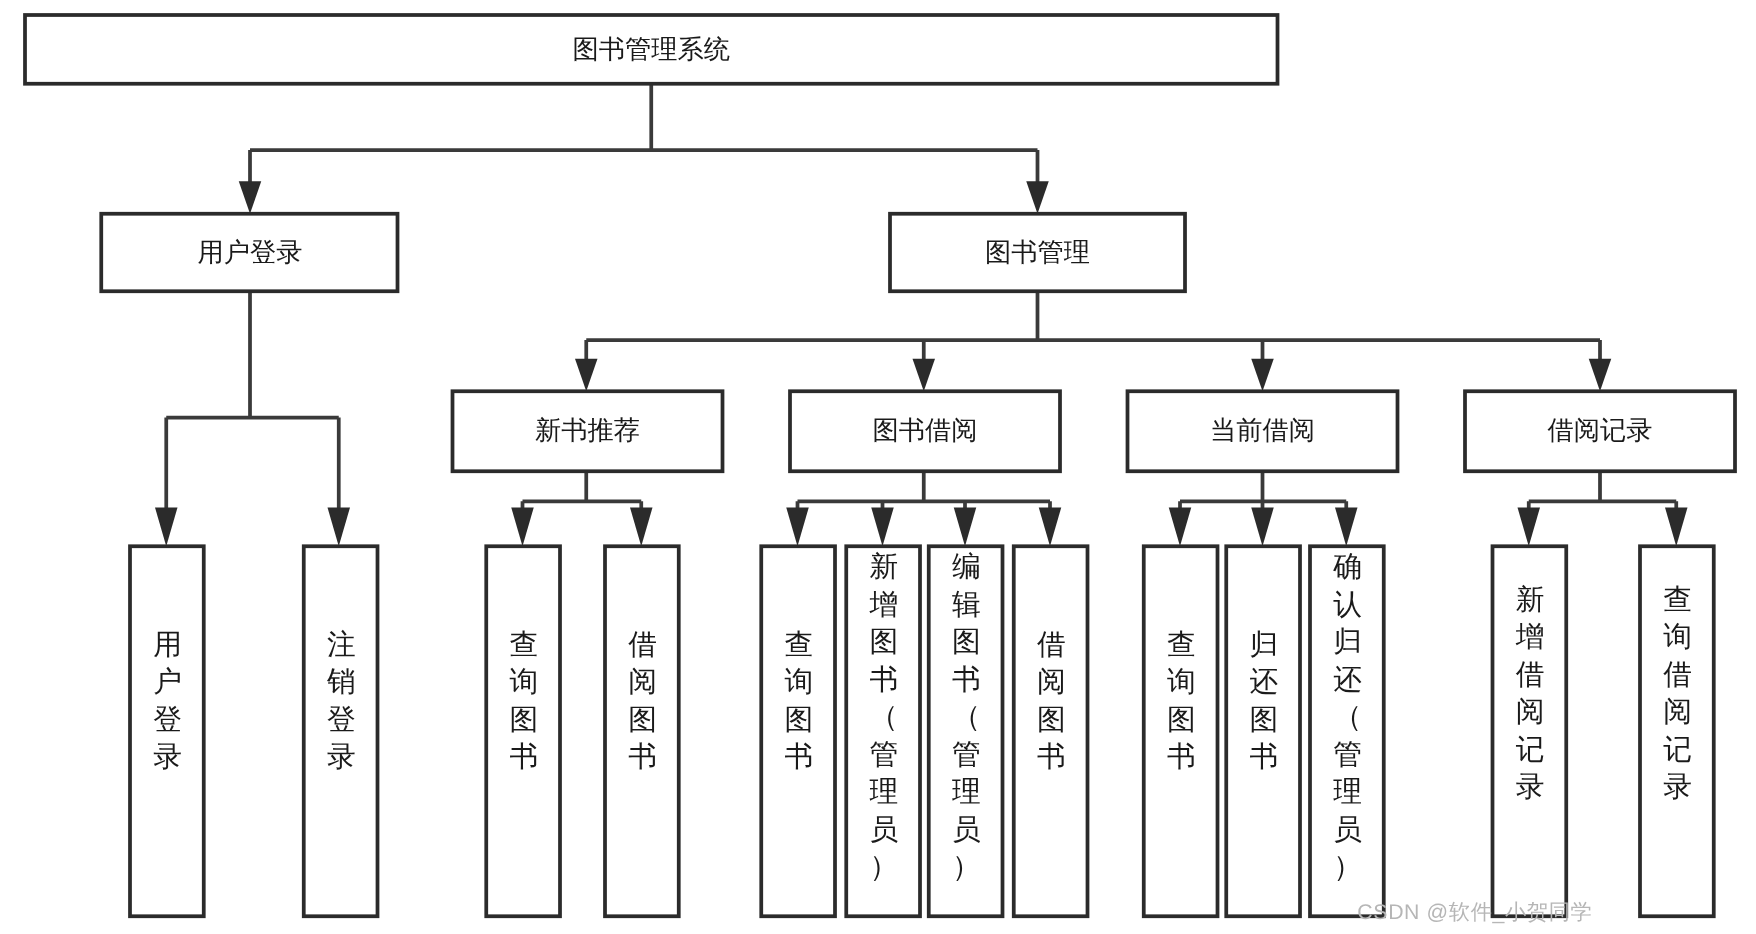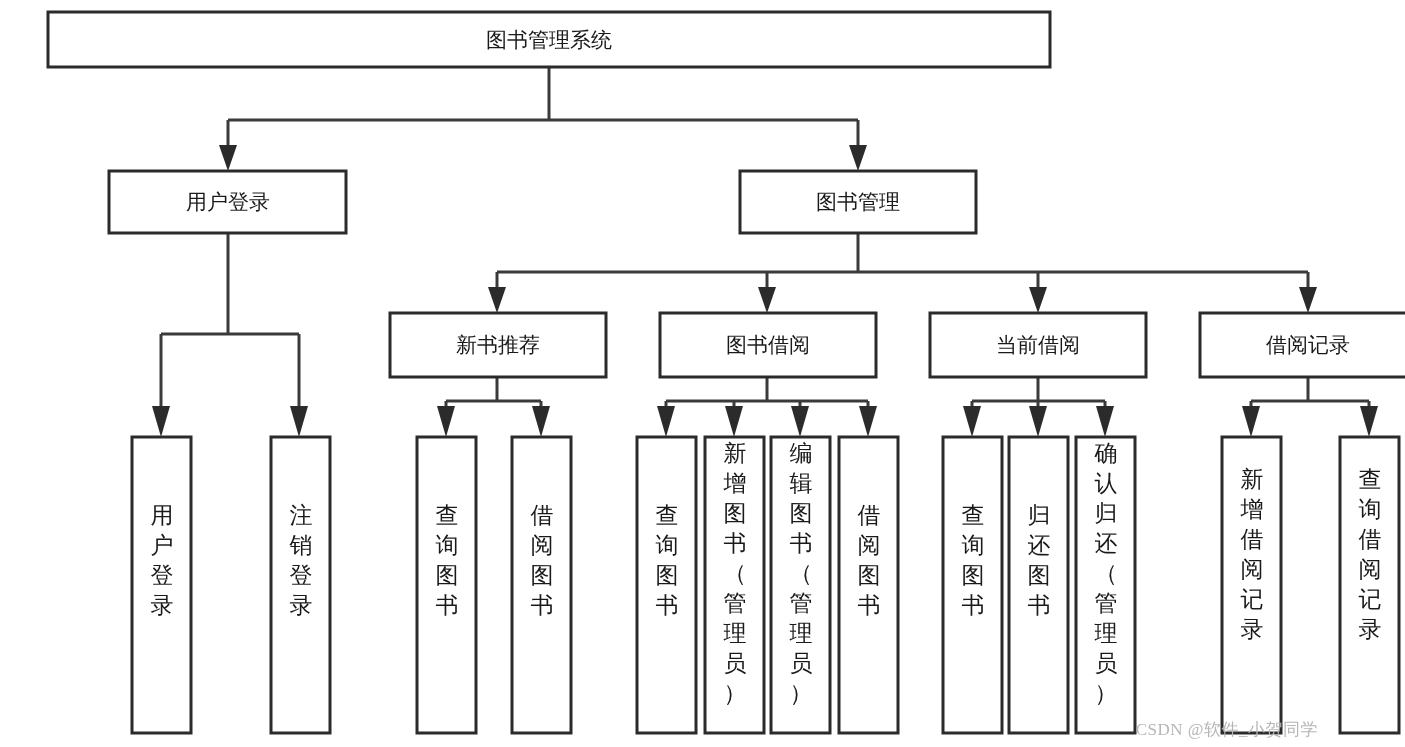--- a/index.html
+++ b/index.html
@@ -10,21 +10,20 @@
   body {
     width: 1405px;
     height: 747px;
     font-family: "Liberation Sans", "DejaVu Sans", sans-serif;
     overflow: hidden;
   }
   #diagram-root {
     position: relative;
     width: 1292px;
     height: 747px;
-    margin-left: 28px;
   }
   svg#flow {
     position: absolute;
     top: 0;
     left: 0;
     width: 1405px;
     height: 747px;
     display: block;
   }
   .node-box {
@@ -49,23 +48,23 @@
     dominant-baseline: middle;
   }
   .node-label-vertical {
     font-family: "Liberation Sans", "DejaVu Sans", sans-serif;
     fill: #1a1a1a;
     font-size: 23px;
     text-anchor: middle;
   }
   .watermark {
     position: absolute;
-    right: 2px;
+    right: 18px;
     bottom: 6px;
-    font-family: Liberation Serif, serif;
+    font-family: Liberation Sans, sans-serif;
     font-size: 17px;
     color: #b6b6b6;
     letter-spacing: 0.5px;
     white-space: nowrap;
     user-select: none;
   }
 </style>
 </head>
 <body>
 

